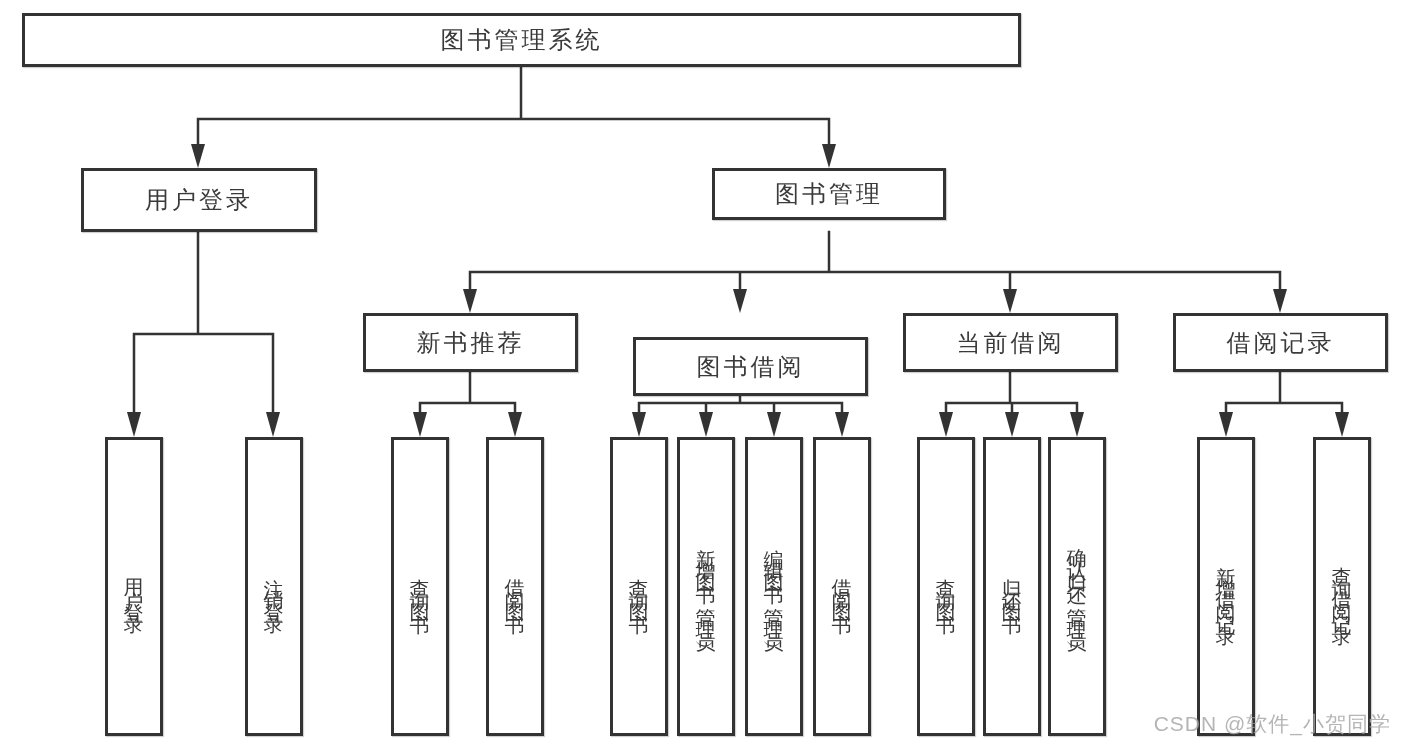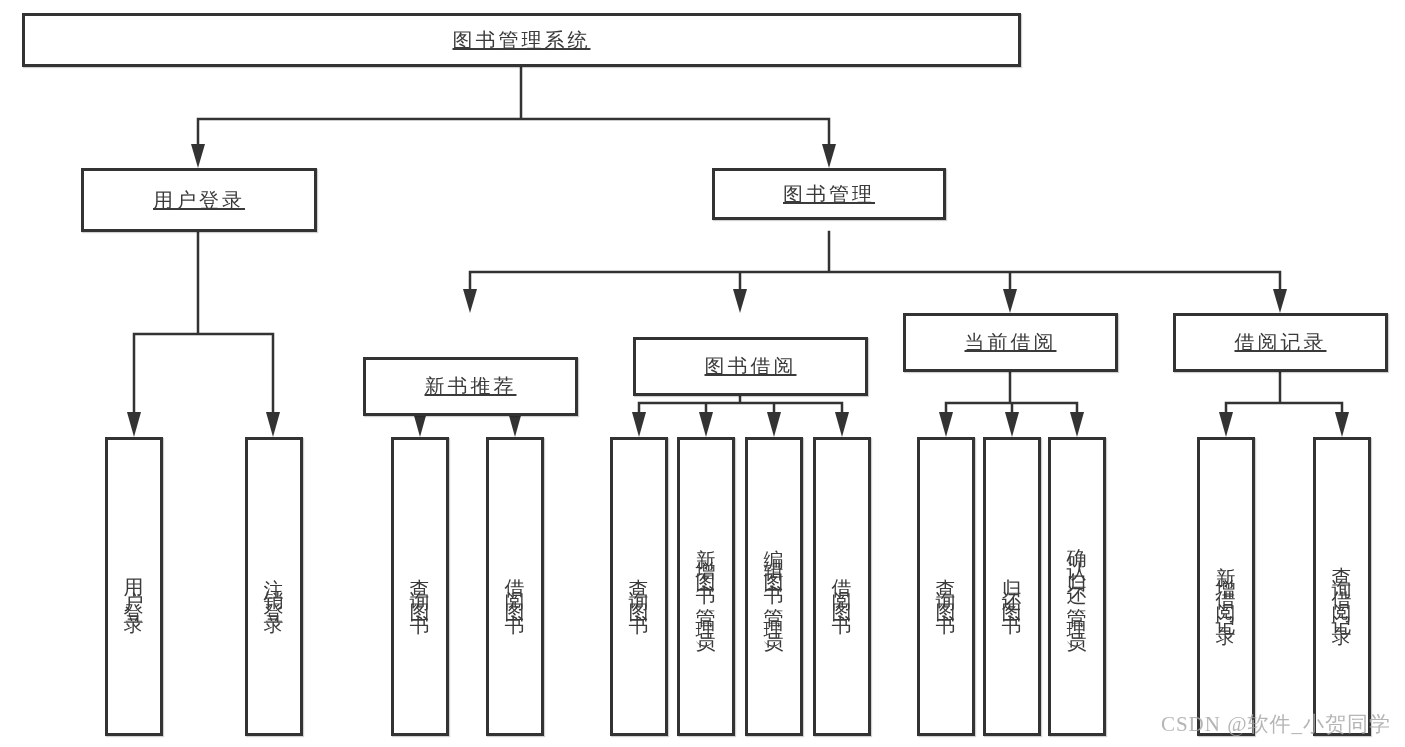--- a/index.html
+++ b/index.html
@@ -33,43 +33,41 @@
     background: #ffffff;
     border: 3px solid #333333;
     display: flex;
     align-items: center;
     justify-content: center;
     color: #3a3a3a;
     z-index: 1;
     box-shadow: 1px 1px 1px rgba(0,0,0,0.18);
   }
   .h-label {
-    font-size: 20px;
+    font-size: 24px;
     letter-spacing: 3px;
     white-space: nowrap;
-    text-decoration: underline;
   }
   .v-label {
     writing-mode: vertical-rl;
     text-orientation: mixed;
     font-size: 20px;
     letter-spacing: 12px;
     line-height: 1;
     white-space: nowrap;
   }
   #watermark {
     position: absolute;
     right: 14px;
     bottom: 9px;
     font-size: 21px;
     color: rgba(168, 168, 168, 0.85);
     letter-spacing: 1px;
     z-index: 2;
     white-space: nowrap;
-    font-family: Liberation Serif, serif;
   }
 </style>
 </head>
 <body>
 
 <div id="canvas">
 
   <svg id="wires" viewBox="0 0 1405 747" xmlns="http://www.w3.org/2000/svg">
     <g>
       <path d="M521 66 V119 M198 119 H829 M198 119 V145 M829 119 V145"></path>
@@ -117,21 +115,21 @@
     <span class="h-label">图书管理系统</span>
   </div>
 
   <div class="box" style="left:81px; top:168px; width:236px; height:64px;">
     <span class="h-label">用户登录</span>
   </div>
   <div class="box" style="left:712px; top:168px; width:234px; height:52px;">
     <span class="h-label">图书管理</span>
   </div>
 
-  <div class="box" style="left:363px; top:313px; width:215px; height:59px;margin-top:44px;">
+  <div class="box" style="left:363px; top:313px; width:215px; height:59px;">
     <span class="h-label">新书推荐</span>
   </div>
   <div class="box" style="left:633px; top:313px; width:235px; height:59px;margin-top:24px;">
     <span class="h-label">图书借阅</span>
   </div>
   <div class="box" style="left:903px; top:313px; width:215px; height:59px;text-align:right;">
     <span class="h-label">当前借阅</span>
   </div>
   <div class="box" style="left:1173px; top:313px; width:215px; height:59px;text-align:center;">
     <span class="h-label">借阅记录</span>

